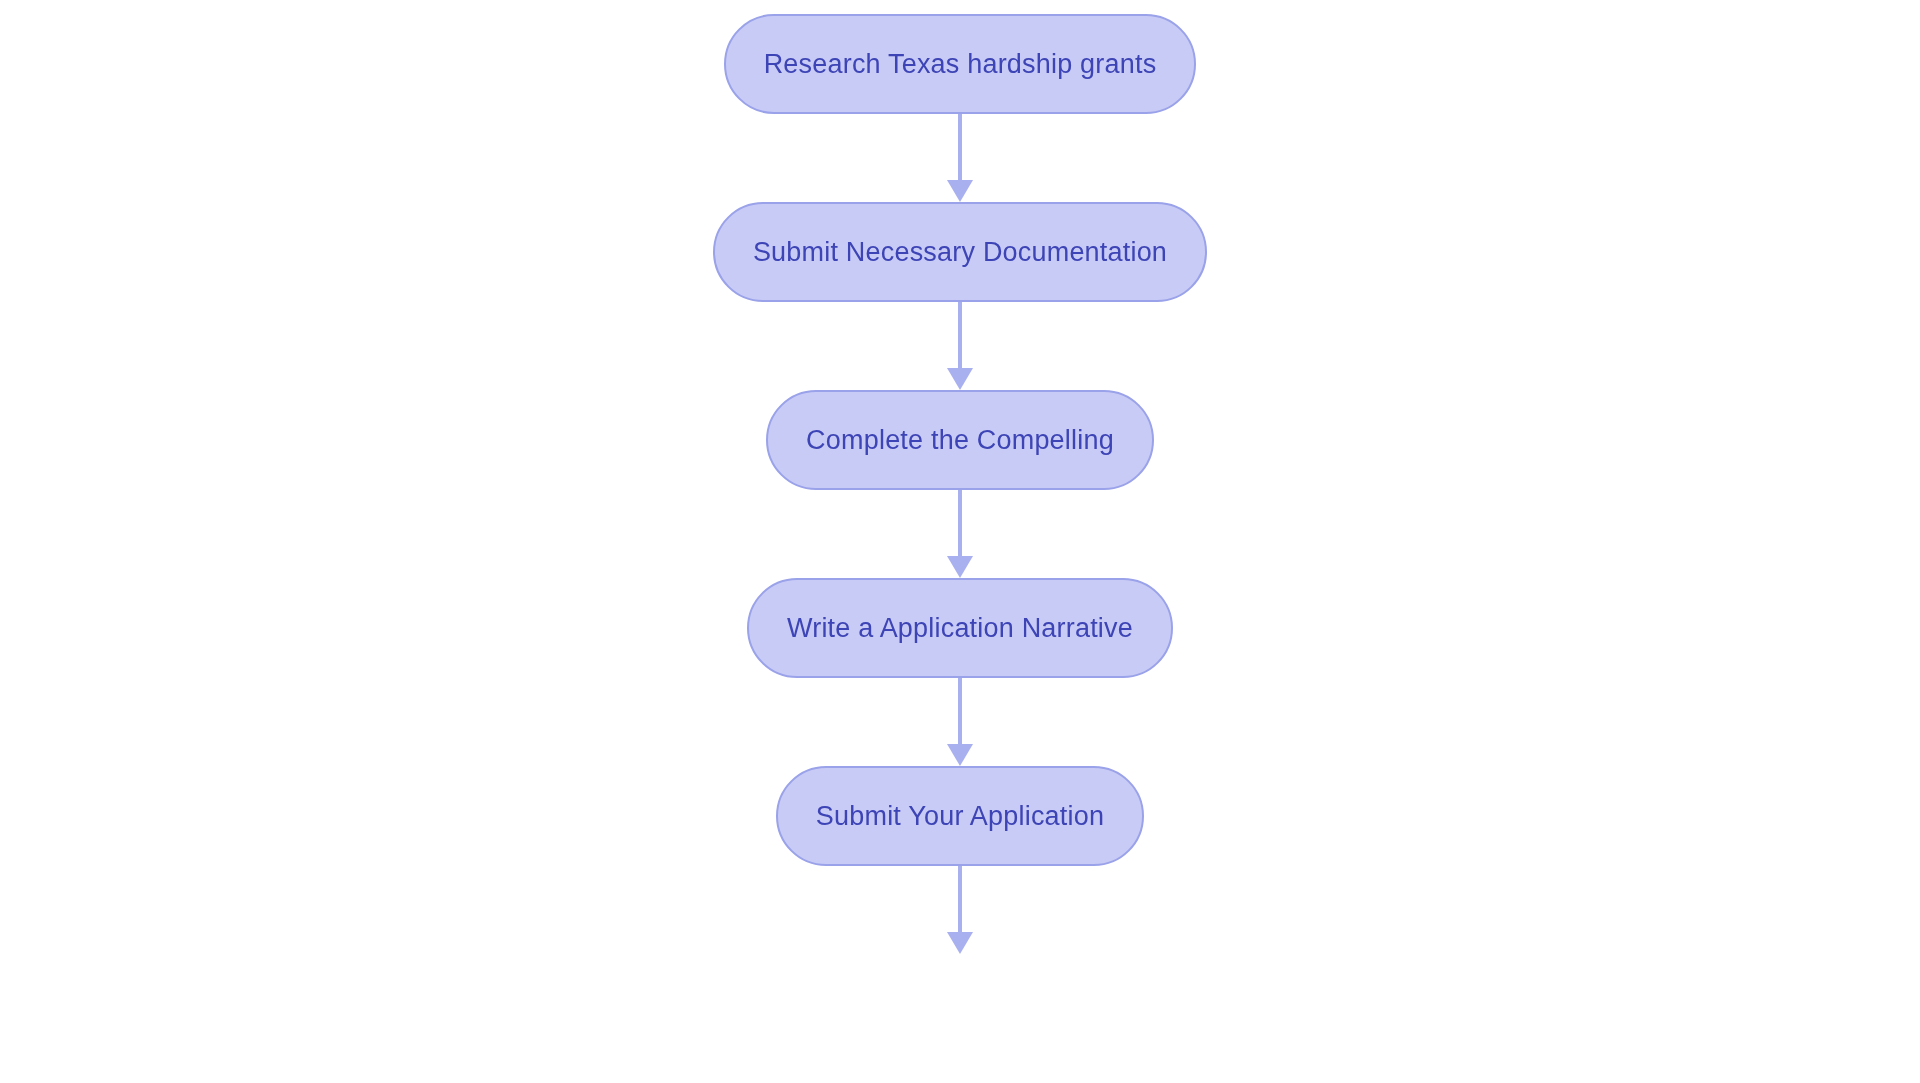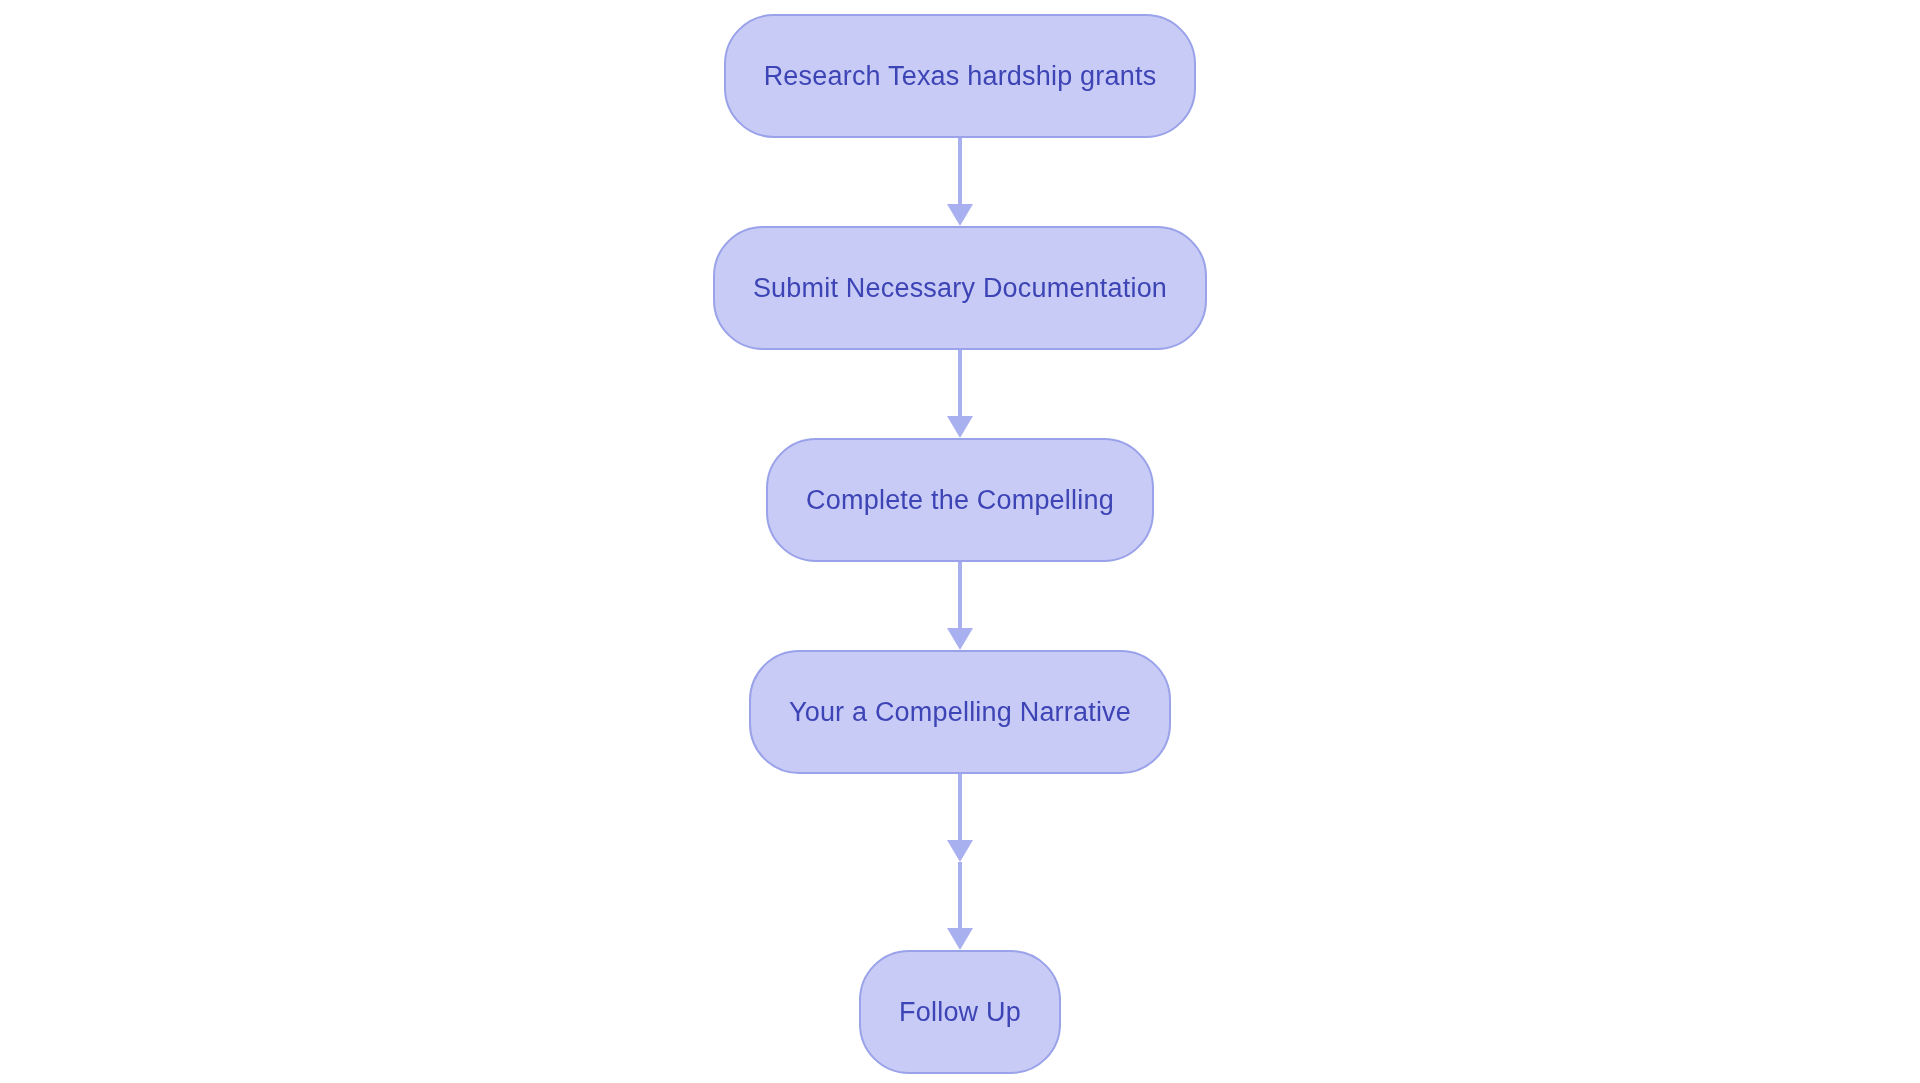--- a/index.html
+++ b/index.html
@@ -13,21 +13,21 @@
     font-family: "Liberation Sans", sans-serif;
     overflow: hidden;
   }
   .flow {
     display: flex;
     flex-direction: column;
     align-items: center;
     padding-top: 14px;
   }
   .node {
-    height: 124px;
+    height: 100px;
     box-sizing: border-box;
     border-radius: 50px;
     background: var(--node-fill, #c8cbf6);
     border: 2px solid var(--node-border, #9aa2e9);
     display: flex;
     align-items: center;
     justify-content: center;
     padding: 0 38px;
   }
   .node-label {
@@ -81,30 +81,30 @@
   <div class="node">
     <span class="node-label">Complete the Compelling</span>
   </div>
 
   <div class="arrow">
     <div class="arrow-stem"></div>
     <div class="arrow-head"></div>
   </div>
 
   <div class="node">
-    <span class="node-label">Your a Compelling Narrative</span>
+    <span class="node-label">Write a Application Narrative</span>
   </div>
 
   <div class="arrow">
     <div class="arrow-stem"></div>
     <div class="arrow-head"></div>
   </div>
 
+  <div class="node">
+    <span class="node-label">Submit Your Application</span>
+  </div>
 
   <div class="arrow">
     <div class="arrow-stem"></div>
     <div class="arrow-head"></div>
   </div>
 
-  <div class="node">
-    <span class="node-label">Follow Up</span>
-  </div>
 </div>
 
 </body></html>

